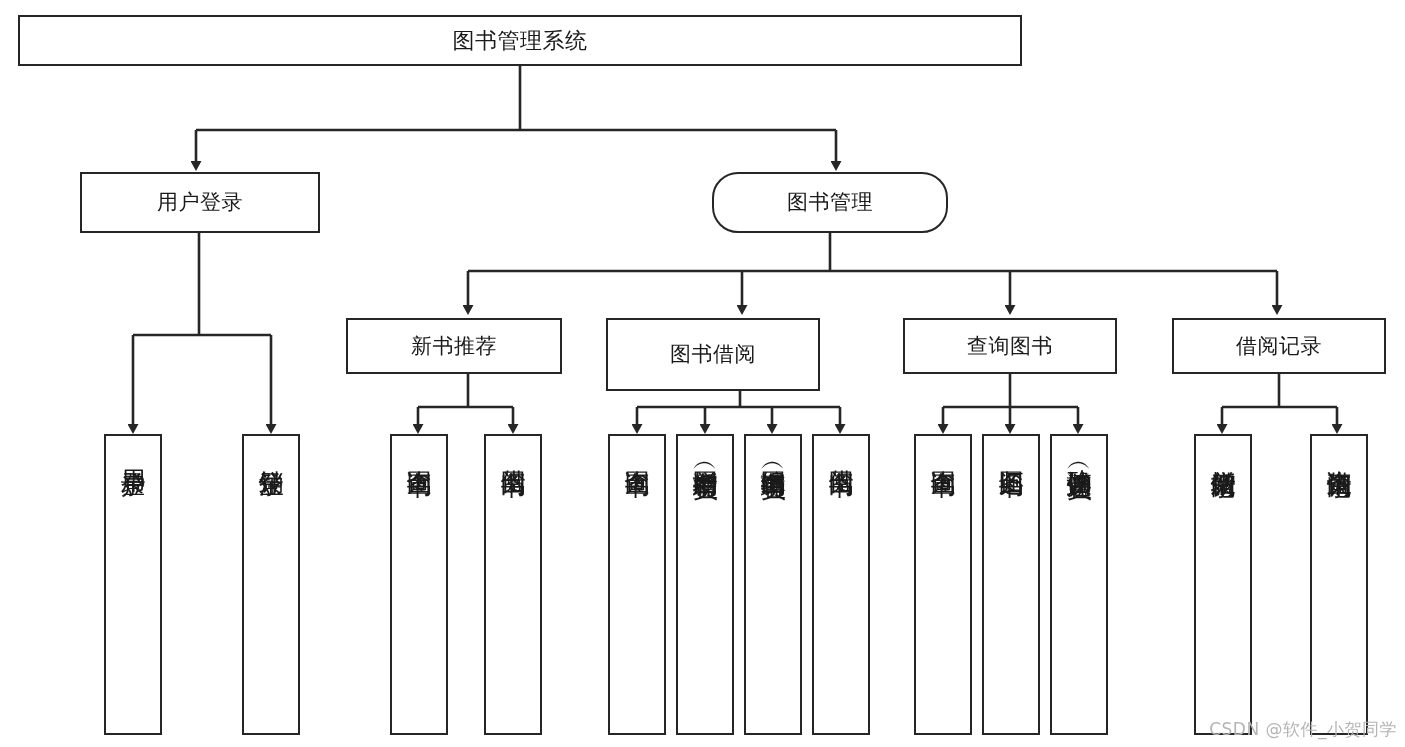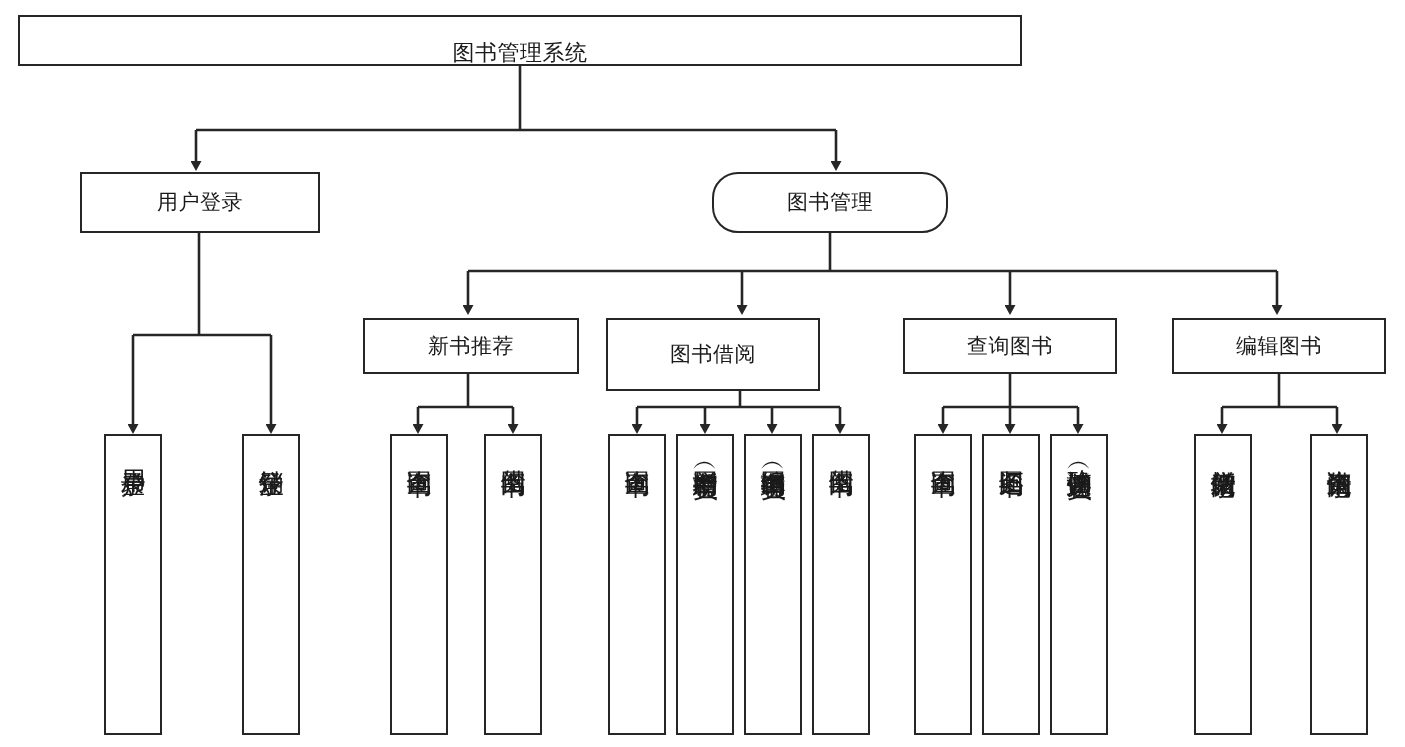--- a/index.html
+++ b/index.html
@@ -119,42 +119,42 @@
       <path d="M1010,407 L1010,425" marker-end="url(#arrow)"></path>
       <path d="M1078,407 L1078,425" marker-end="url(#arrow)"></path>
 
       <path d="M1279,374 L1279,407"></path>
       <path d="M1222,407 L1337,407"></path>
       <path d="M1222,407 L1222,425" marker-end="url(#arrow)"></path>
       <path d="M1337,407 L1337,425" marker-end="url(#arrow)"></path>
     </g>
   </svg>
 
-  <div class="node root horiz" style="left:18px; top:15px; width:1004px; height:51px;align-items:flex-end;">
+  <div class="node root horiz" style="left:18px; top:15px; width:1004px; height:51px;">
     <span class="node-label">图书管理系统</span>
   </div>
 
   <div class="node horiz" style="left:80px; top:172px; width:240px; height:61px;">
     <span class="node-label">用户登录</span>
   </div>
   <div class="node horiz" style="left:712px; top:172px; width:236px; height:61px;border-radius:26px;">
     <span class="node-label">图书管理</span>
   </div>
 
-  <div class="node horiz" style="left:363px; top:318px; width:216px; height:56px;">
+  <div class="node horiz" style="left:346px; top:318px; width:216px; height:56px;">
     <span class="node-label">新书推荐</span>
   </div>
   <div class="node horiz" style="left:606px; top:318px; width:214px; height:73px;">
     <span class="node-label">图书借阅</span>
   </div>
   <div class="node horiz" style="left:903px; top:318px; width:214px; height:56px;">
     <span class="node-label">查询图书</span>
   </div>
   <div class="node horiz" style="left:1172px; top:318px; width:214px; height:56px;">
-    <span class="node-label">编辑图书</span>
+    <span class="node-label">借阅记录</span>
   </div>
 
   <div class="node vert" style="left:104px; top:434px; width:58px; height:301px;">
     <span class="node-label">用户登录</span>
   </div>
   <div class="node vert" style="left:242px; top:434px; width:58px; height:301px;">
     <span class="node-label">注销登录</span>
   </div>
 
   <div class="node vert" style="left:390px; top:434px; width:58px; height:301px;">
@@ -187,14 +187,15 @@
     <span class="node-label">确认归还（管理员）</span>
   </div>
 
   <div class="node vert" style="left:1194px; top:434px; width:58px; height:301px;">
     <span class="node-label">新增借阅记录</span>
   </div>
   <div class="node vert" style="left:1310px; top:434px; width:58px; height:301px;">
     <span class="node-label">查询借阅记录</span>
   </div>
 
+  <div class="watermark">CSDN @软件_小贺同学</div>
 
 </div>
 
 </body></html>

